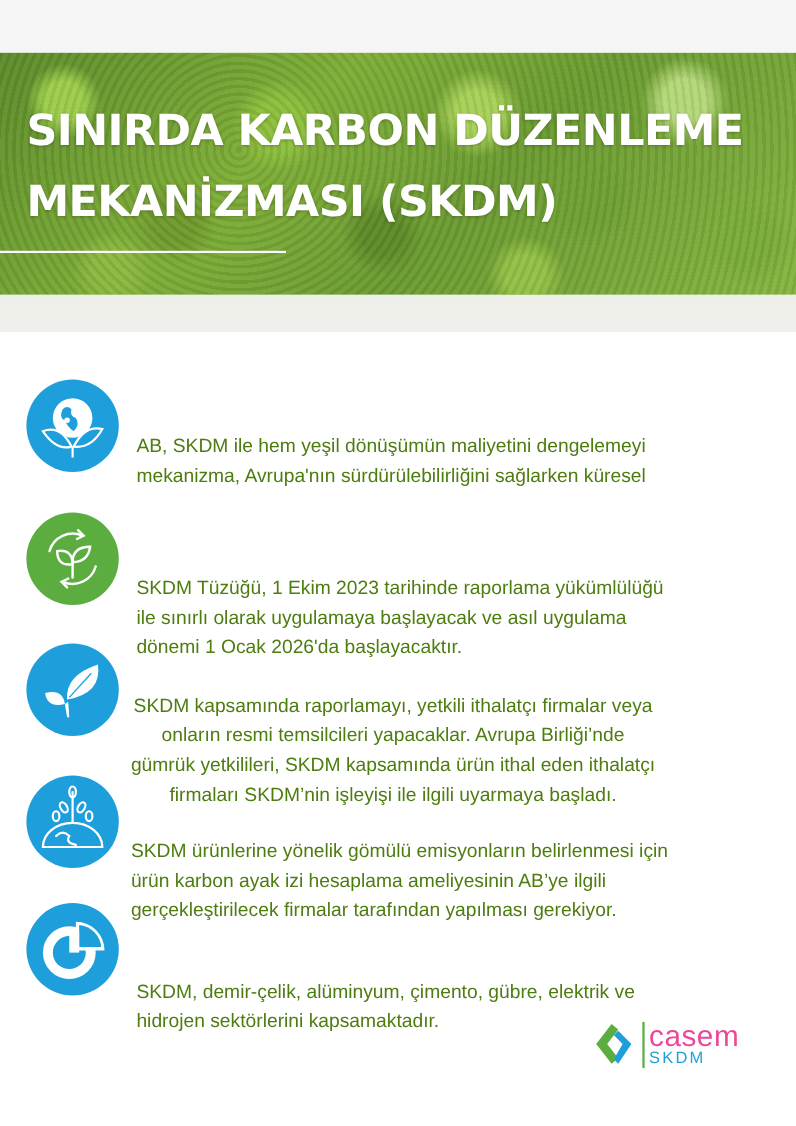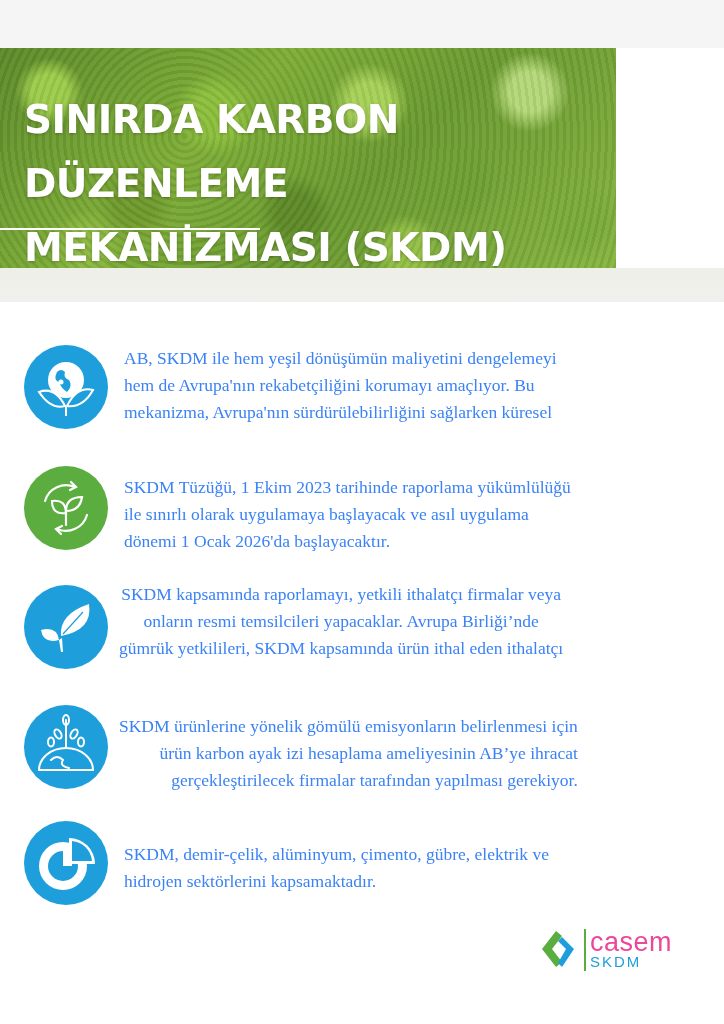--- a/index.html
+++ b/index.html
@@ -2,21 +2,21 @@
 <html><head>
 <meta charset="utf-8">
 <style>
   * { box-sizing: border-box; margin: 0; padding: 0; }
   html, body { width: 724px; height: 1024px; background: #ffffff; overflow: hidden; }
   body { font-family: "DejaVu Sans", "Liberation Sans", sans-serif; color: #1c1c1c; position: relative; }
 
   .top-strip { position: absolute; left: 0; top: 0; width: 724px; height: 48px; background: #f5f5f5; }
 
   .banner {
-    position: absolute; left: 0; top: 48px; width: 616px; height: 220px; overflow: hidden;
+    position: absolute; left: 0; top: 48px; width: 724px; height: 220px; overflow: hidden;
     background:
       radial-gradient(circle at 8% 20%, #9ccc4a 0 18px, transparent 34px),
       radial-gradient(circle at 22% 70%, #6f9a2c 0 20px, transparent 40px),
       radial-gradient(circle at 35% 30%, #8cbf3c 0 22px, transparent 42px),
       radial-gradient(circle at 48% 75%, #5d8a27 0 18px, transparent 38px),
       radial-gradient(circle at 60% 25%, #a7d157 0 20px, transparent 40px),
       radial-gradient(circle at 74% 60%, #6e9f32 0 24px, transparent 44px),
       radial-gradient(circle at 86% 20%, #b4d878 0 20px, transparent 40px),
       radial-gradient(circle at 94% 78%, #7aab39 0 22px, transparent 42px),
       radial-gradient(circle at 14% 90%, #8ab83f 0 18px, transparent 36px),
@@ -42,22 +42,22 @@
   }
 
   .item { position: absolute; left: 0; width: 724px; }
   .icon-circle {
     position: absolute; width: 84px; height: 84px; border-radius: 50%;
     display: flex; align-items: center; justify-content: center;
   }
   .icon-circle.blue { background: #1e9fdc; }
   .icon-circle.green { background: #5aad3e; }
   .item-text {
-    position: absolute; font-size: 16.2px; line-height: 27px; color: #3b82f6;
-    font-family: Liberation Serif, serif; font-size: 17.5px;
+    position: absolute; font-size: 16.2px; line-height: 27px; color: #4d7c0f;
+    font-family: Liberation Sans, sans-serif; font-size: 17.5px; margin-top: 47px;
   }
 
   .logo { position: absolute; left: 540px; top: 925px; width: 150px; height: 50px; }
   .logo-word { position: absolute; left: 50px; font-family: "Liberation Sans", sans-serif; }
   .logo-casem { top: 2px; font-size: 27px; color: #ec4899; letter-spacing: 0.5px; }
   .logo-cevre { top: 28px; font-size: 15px; color: #1e9fdc; letter-spacing: 2px; }
   .logo-divider { position: absolute; left: 44px; top: 4px; width: 1.5px; height: 42px; background: #5aad3e; }
 </style>
 </head>
 <body>
@@ -79,21 +79,20 @@
       <circle cx="35" cy="28" r="18" fill="#fff" stroke="none"></circle>
       <path d="M26 20 q4 -4 8 0 q-2 6 4 8 q4 6 -2 12 q-6 -4 -8 -10 q-6 -2 -2 -10z" fill="#1e9fdc" stroke="none"></path>
       <circle cx="30" cy="30" r="2.5" fill="#fff" stroke="none"></circle>
       <path d="M8 40 q16 -6 26 14 q-14 4 -26 -14z" fill="#1e9fdc"></path>
       <path d="M62 38 q-16 -4 -26 16 q16 2 26 -16z" fill="#1e9fdc"></path>
       <path d="M35 54 v10"></path>
     </svg>
   </div>
   <div class="item-text" style="left:124px; top:0px;">
     <div>AB, SKDM ile hem yeşil dönüşümün maliyetini dengelemeyi</div>
-    <div>hem de Avrupa'nın rekabetçiliğini korumayı amaçlıyor. Bu</div>
     <div>mekanizma, Avrupa'nın sürdürülebilirliğini sağlarken küresel</div>
   </div>
 </div>
 
 <div class="item" style="top:466px;">
   <div class="icon-circle green" style="left:24px; top:0px;">
     <svg width="70" height="70" viewBox="0 0 70 70" fill="none" stroke="#fff" stroke-width="2.2" stroke-linecap="round">
       <path d="M14 28 a22 22 0 0 1 30 -14"></path>
       <path d="M40 9 l5 5 l-6 3"></path>
       <path d="M56 42 a22 22 0 0 1 -30 14"></path>
@@ -116,39 +115,40 @@
       <path d="M30 44 q-2 -22 28 -32 q4 26 -28 32z"></path>
       <path d="M28 48 q-16 4 -18 -10 q16 -4 18 10z"></path>
       <path d="M28 48 l2 12 l2 0 l-1 -14z"></path>
       <path d="M32 42 l20 -22" stroke="#1e9fdc" stroke-width="1.2" fill="none"></path>
     </svg>
   </div>
   <div class="item-text" style="left:119px; top:-4px;text-align:center;">
     <div>SKDM kapsamında raporlamayı, yetkili ithalatçı firmalar veya</div>
     <div>onların resmi temsilcileri yapacaklar. Avrupa Birliği’nde</div>
     <div>gümrük yetkilileri, SKDM kapsamında ürün ithal eden ithalatçı</div>
+    <div>firmaları SKDM’nin işleyişi ile ilgili uyarmaya başladı.</div>
   </div>
 </div>
 
 <div class="item" style="top:705px;">
   <div class="icon-circle blue" style="left:24px; top:0px;">
     <svg width="70" height="70" viewBox="0 0 70 70" fill="none" stroke="#fff" stroke-width="2" stroke-linecap="round">
       <path d="M8 58 a27 22 0 0 1 54 0 z"></path>
       <path d="M20 48 q6 -6 12 0 q-4 6 6 8"></path>
       <path d="M35 36 v-28"></path>
       <ellipse cx="35" cy="8" rx="3" ry="5"></ellipse>
       <ellipse cx="27" cy="22" rx="3" ry="5" transform="rotate(-30 27 22)"></ellipse>
       <ellipse cx="43" cy="22" rx="3" ry="5" transform="rotate(30 43 22)"></ellipse>
       <ellipse cx="20" cy="30" rx="3" ry="4.5"></ellipse>
       <ellipse cx="50" cy="30" rx="3" ry="4.5"></ellipse>
     </svg>
   </div>
-  <div class="item-text" style="left:119px; top:8px;text-align:right;">
+  <div class="item-text" style="left:119px; top:8px;">
     <div>SKDM ürünlerine yönelik gömülü emisyonların belirlenmesi için</div>
-    <div>ürün karbon ayak izi hesaplama ameliyesinin AB’ye ihracat</div>
+    <div>ürün karbon ayak izi hesaplama ameliyesinin AB’ye ilgili</div>
     <div>gerçekleştirilecek firmalar tarafından yapılması gerekiyor.</div>
   </div>
 </div>
 
 <div class="item" style="top:821px;">
   <div class="icon-circle blue" style="left:24px; top:0px;">
     <svg width="70" height="70" viewBox="0 0 70 70">
       <circle cx="32" cy="38" r="24" fill="#fff"></circle>
       <circle cx="32" cy="38" r="15" fill="#1e9fdc"></circle>
       <path d="M38 10 a26 26 0 0 1 26 26 h-26z" fill="#fff"></path>

